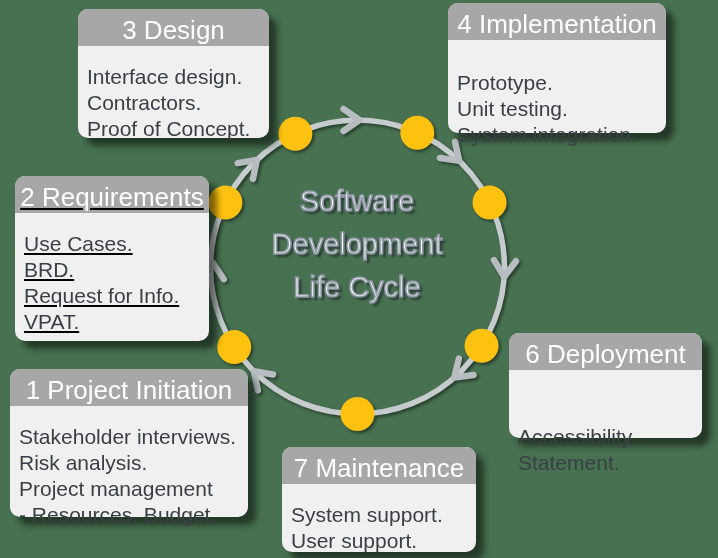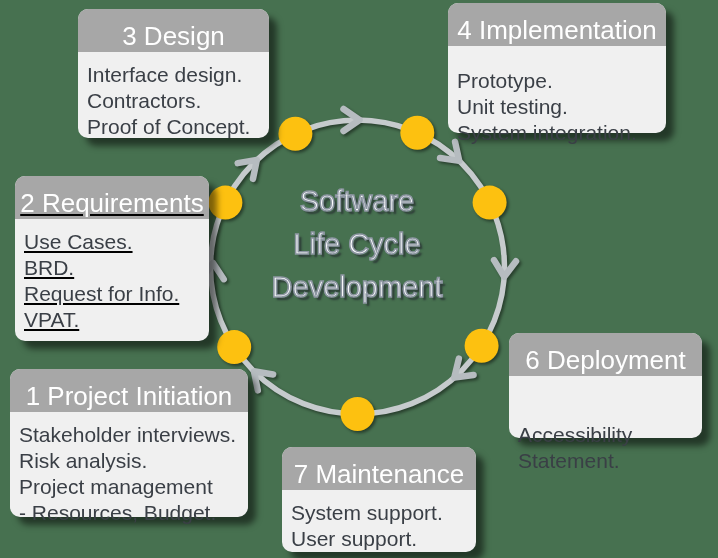--- a/index.html
+++ b/index.html
@@ -28,26 +28,26 @@
     position:absolute;border-radius:10px;
     background:var(--body_bg,#f0f0f0);
     box-shadow:8px 8px 6px rgba(0,0,0,0.5);
     display:flex;flex-direction:column;box-sizing:border-box;
   }
   .box-header{
     background:var(--header_bg,#a7a7a7);
     color:var(--header_text,#ffffff);
     border-radius:10px 10px 0 0;
     font-size:26px;line-height:32px;text-align:center;
-    padding:11px 4px 0;flex:0 0 auto;white-space:nowrap;overflow:hidden;
+    padding:5px 4px 0;flex:0 0 auto;white-space:nowrap;overflow:hidden;
   }
   .box-body{
     color:var(--body_text,#3a3f46);
     font-size:21px;line-height:26px;
-    padding:10px 9px 7px;white-space:pre-line;flex:1 1 auto;
+    padding:18px 9px 7px;white-space:pre-line;flex:1 1 auto;
   }
   #box-1{left:10px;top:369px;width:238px;height:148px;}
   #box-2{left:15px;top:176px;width:194px;height:165px;text-decoration:underline;}
   #box-3{left:78px;top:9px;width:191px;height:129px;}
   #box-4{left:448px;top:3px;width:218px;height:130px;gap:12px;}
   #box-5{left:521px;top:175px;width:181px;height:109px;}
   #box-6{left:509px;top:333px;width:193px;height:105px;gap:36px;}
   #box-7{left:282px;top:447px;width:194px;height:105px;}
 </style>
 </head>
@@ -86,22 +86,22 @@
       <circle class="cycle-dot" cx="489.6" cy="202.6" r="17"></circle>
       <circle class="cycle-dot" cx="481.6" cy="345.8" r="17"></circle>
       <circle class="cycle-dot" cx="357.5" cy="414" r="17"></circle>
       <circle class="cycle-dot" cx="234.2" cy="347.1" r="17"></circle>
       <circle class="cycle-dot" cx="225.4" cy="202.6" r="17"></circle>
     </g>
   </svg>
 
   <div class="center-title">
     <div>Software</div>
+    <div>Development</div>
     <div>Life Cycle</div>
-    <div>Development</div>
   </div>
 
   <div class="box" id="box-3">
     <div class="box-header">3 Design</div>
     <div class="box-body">Interface design.
 Contractors.
 Proof of Concept.</div>
   </div>
 
   <div class="box" id="box-4">

